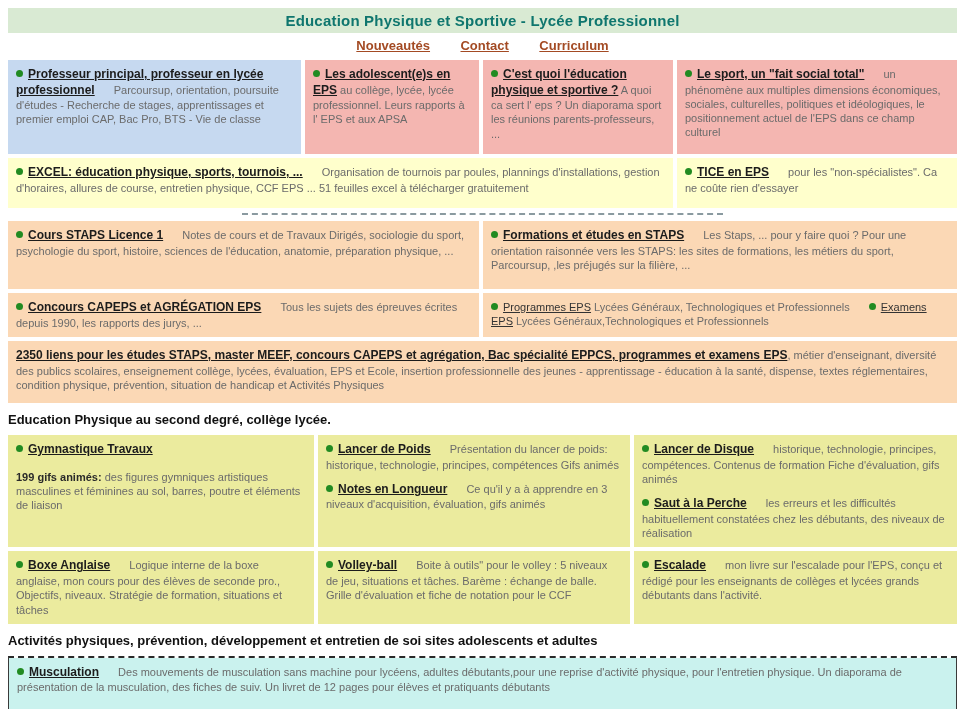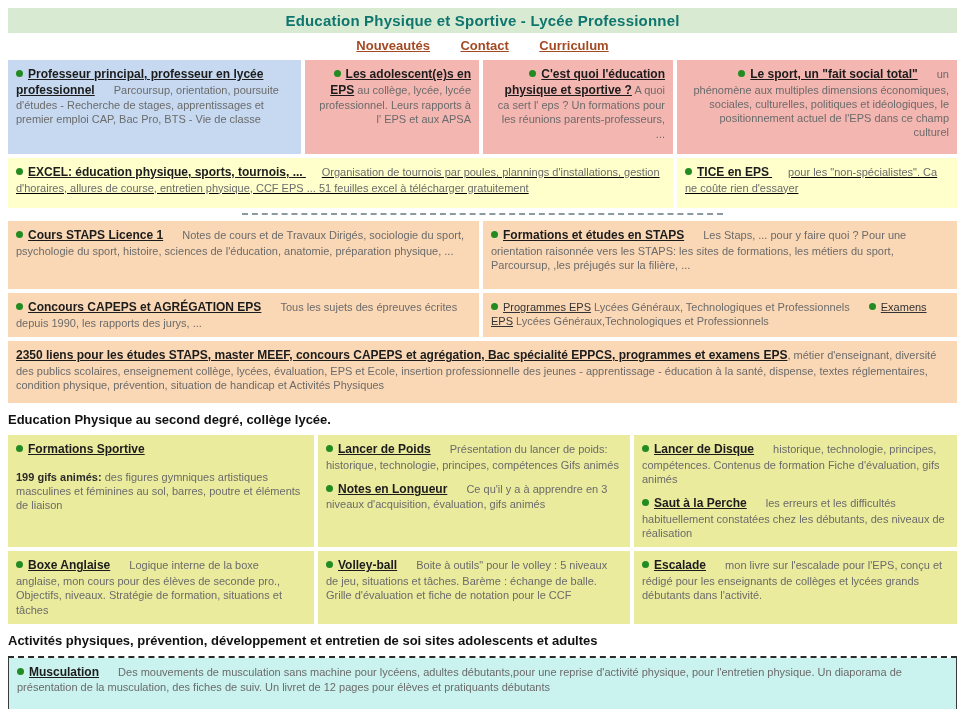--- a/index.html
+++ b/index.html
@@ -8,26 +8,26 @@
 
   
   .header{background:#d9ead3;text-align:center;padding:4px 0 3px;}
   .header .title{font-size:15px;font-weight:bold;color:#0f766e;letter-spacing:.2px;}
   .nav{ text-align:center;padding:3px 0 6px;}
   .nav a{color:#a34a23;font-weight:bold;font-size:13px;text-decoration:underline;margin:0 13px;cursor:pointer;}
 
   
   .grid{display:grid;gap:4px;margin-bottom:4px;}
   .r1{grid-template-columns:293px 174px 190px 280px;}
-  .r2{grid-template-columns:665px 280px;text-decoration:underline;}
+  .r2{grid-template-columns:665px 280px;}
   .r34{grid-template-columns:471px 474px;}
   .r67{grid-template-columns:306px 312px 323px;}
   .cell{padding:7px 8px;box-sizing:border-box;font-size:11px;line-height:1.3;color:#6b6b6b;}
   .bg-blue{background:#c6d9f0;}
-  .bg-pink{background:#f4b6b1;text-align:right;}
+  .bg-pink{background:#f4b6b1;}
   .bg-yellow{background:#ffffcc;}
   .bg-peach{background:#fbd8b5;}
   .bg-khaki{background:#ebeb9e;}
   .bg-cyan{background:#caf2ee;}
 
   .mh1{min-height:94px;}
   .mh2{min-height:50px;}
   .mh3{min-height:68px;}
   .mh4{min-height:44px;}
   .mh5{min-height:62px;}
@@ -69,21 +69,21 @@
     <div class="cell bg-blue mh1">
       <span class="bullet"></span><a class="link">Professeur principal, professeur en lycée professionnel</a>
       <span class="desc sp">Parcoursup,  orientation,  poursuite d'études - Recherche de stages, apprentissages et premier emploi CAP,  Bac Pro,  BTS  - Vie de classe</span>
     </div>
     <div class="cell bg-pink mh1">
       <span class="bullet"></span><a class="link">Les adolescent(e)s en EPS</a>
       <span class="desc">au collège, lycée, lycée professionnel. Leurs rapports à l' EPS et aux APSA</span>
     </div>
     <div class="cell bg-pink mh1">
       <span class="bullet"></span><a class="link">C'est quoi l'éducation physique et sportive ?</a>
-      <span class="desc">A quoi ca sert l' eps ?  Un formations pour les réunions parents-professeurs, ...</span>
+      <span class="desc">A quoi ca sert l' eps ?  Un diaporama sport les réunions parents-professeurs, ...</span>
     </div>
     <div class="cell bg-pink mh1">
       <span class="bullet"></span><a class="link">Le sport, un "fait social total"</a>
       <span class="desc sp">un phénomène aux multiples dimensions économiques, sociales, culturelles, politiques et idéologiques, le positionnement actuel  de l'EPS dans ce champ culturel</span>
     </div>
   </div>
 
   <div class="grid r2">
     <div class="cell bg-yellow mh2">
       <span class="bullet"></span><a class="link">EXCEL: éducation physique, sports, tournois, ...</a>
@@ -125,21 +125,21 @@
     <div class="cell bg-peach mh5">
       <a class="link">2350 liens pour les études STAPS, master MEEF, concours CAPEPS et agrégation, Bac spécialité EPPCS, programmes et examens EPS</a><span class="desc">, métier d'enseignant, diversité des publics scolaires, enseignement collège, lycées, évaluation, EPS et Ecole, insertion professionnelle des jeunes - apprentissage - éducation à la santé, dispense, textes réglementaires, condition physique, prévention, situation de handicap et Activités Physiques</span>
     </div>
   </div>
 
   <div class="mid-heading">Education Physique au second degré, collège lycée.</div>
 
   <div class="grid r67">
     <div class="cell bg-khaki mh6">
       <div class="item gymtop">
-        <span class="bullet"></span><a class="link">Formations Sportive</a>
+        <span class="bullet"></span><a class="link">Gymnastique Travaux</a>
       </div>
       <div>
         <span class="boldtxt">199 gifs animés:</span><span class="desc"> des figures gymniques artistiques masculines et féminines au sol, barres, poutre et éléments de liaison</span>
       </div>
     </div>
     <div class="cell bg-khaki mh6">
       <div class="item">
         <span class="bullet"></span><a class="link">Lancer de Poids</a>
         <span class="desc sp">Présentation du lancer de poids: historique, technologie, principes, compétences Gifs animés</span>
       </div>

